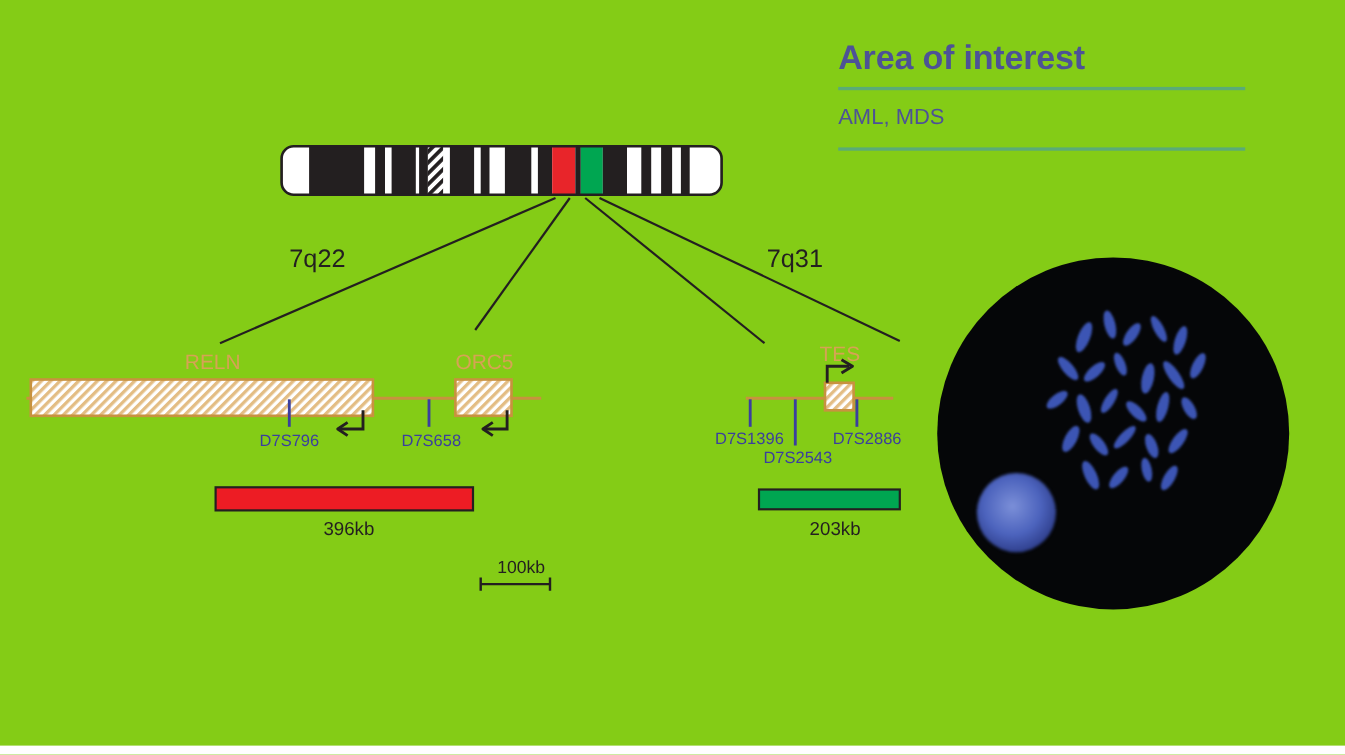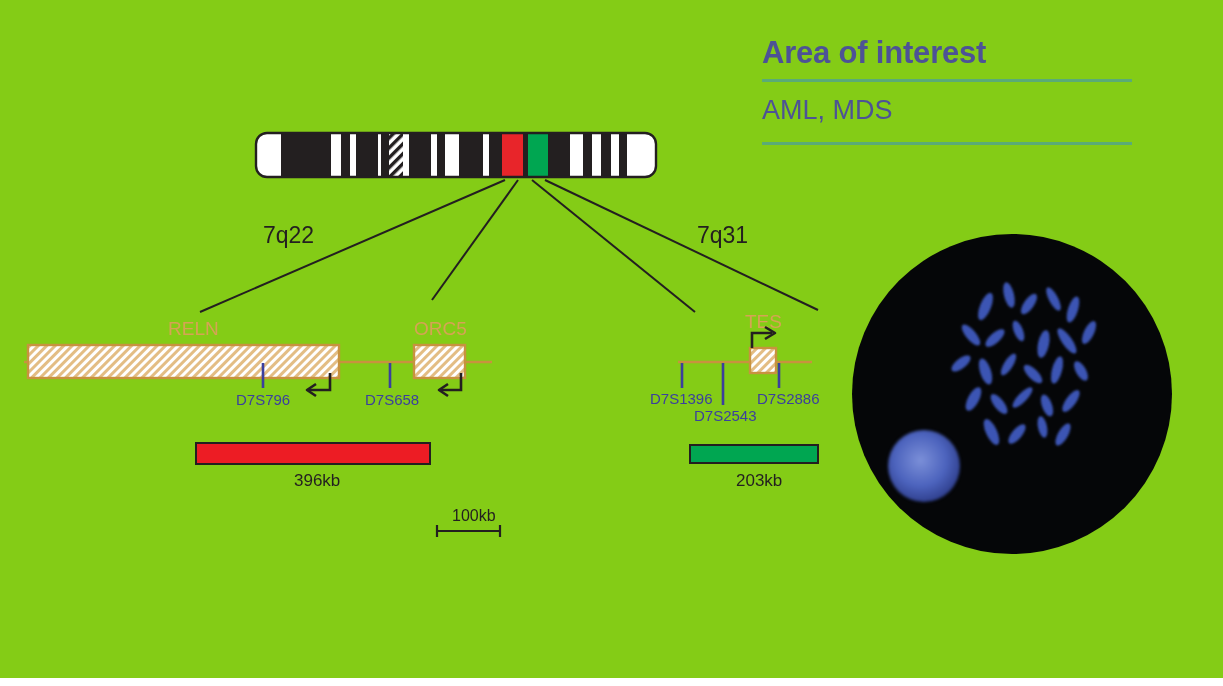--- a/index.html
+++ b/index.html
@@ -33,21 +33,21 @@
     line-height: 1.1;
     white-space: nowrap;
   }
   .aoi-rule {
     height: 3px;
     background: #5aab77;
     margin-top: 9px;
   }
   #aoi-subtitle {
     font-family: "Liberation Sans", sans-serif;
-    font-size: 27px;
+    font-size: 20px;
     color: #4d5296;
     line-height: 1.1;
     margin-top: 14px;
     white-space: nowrap;
   }
   #aoi-rule-2 { margin-top: 16px; }
 
   
   #figure-svg {
     position: absolute;

